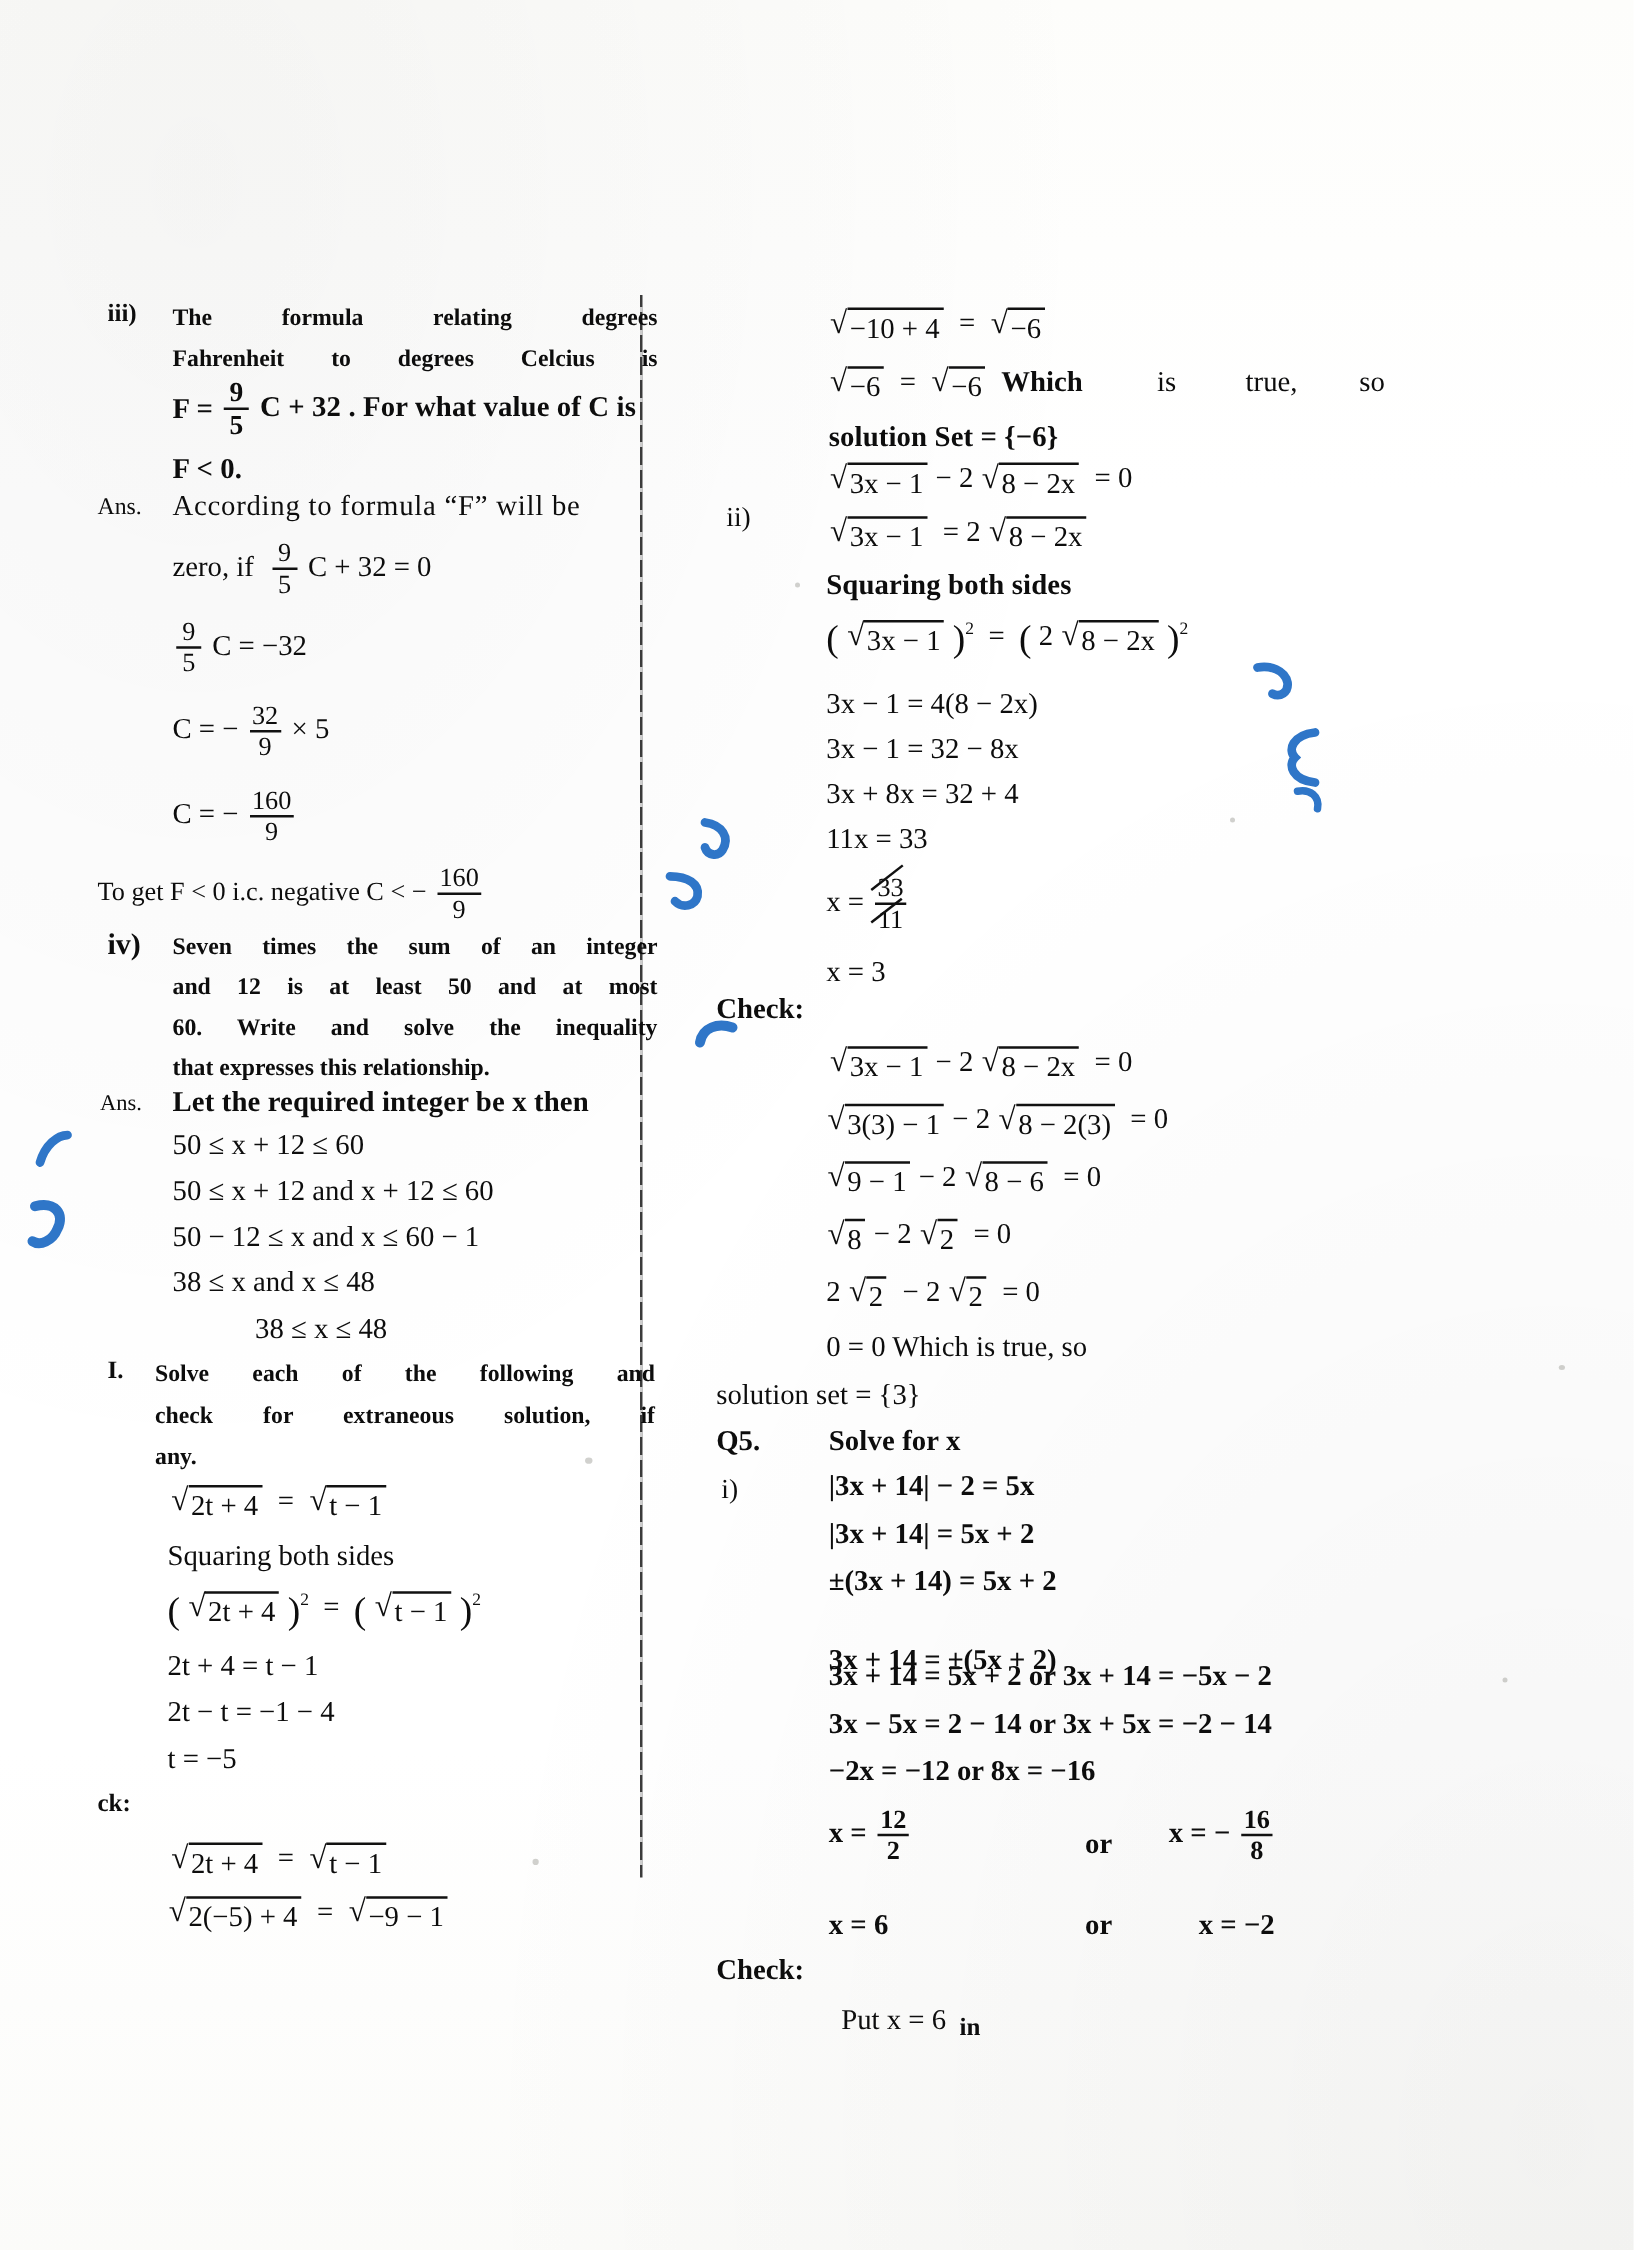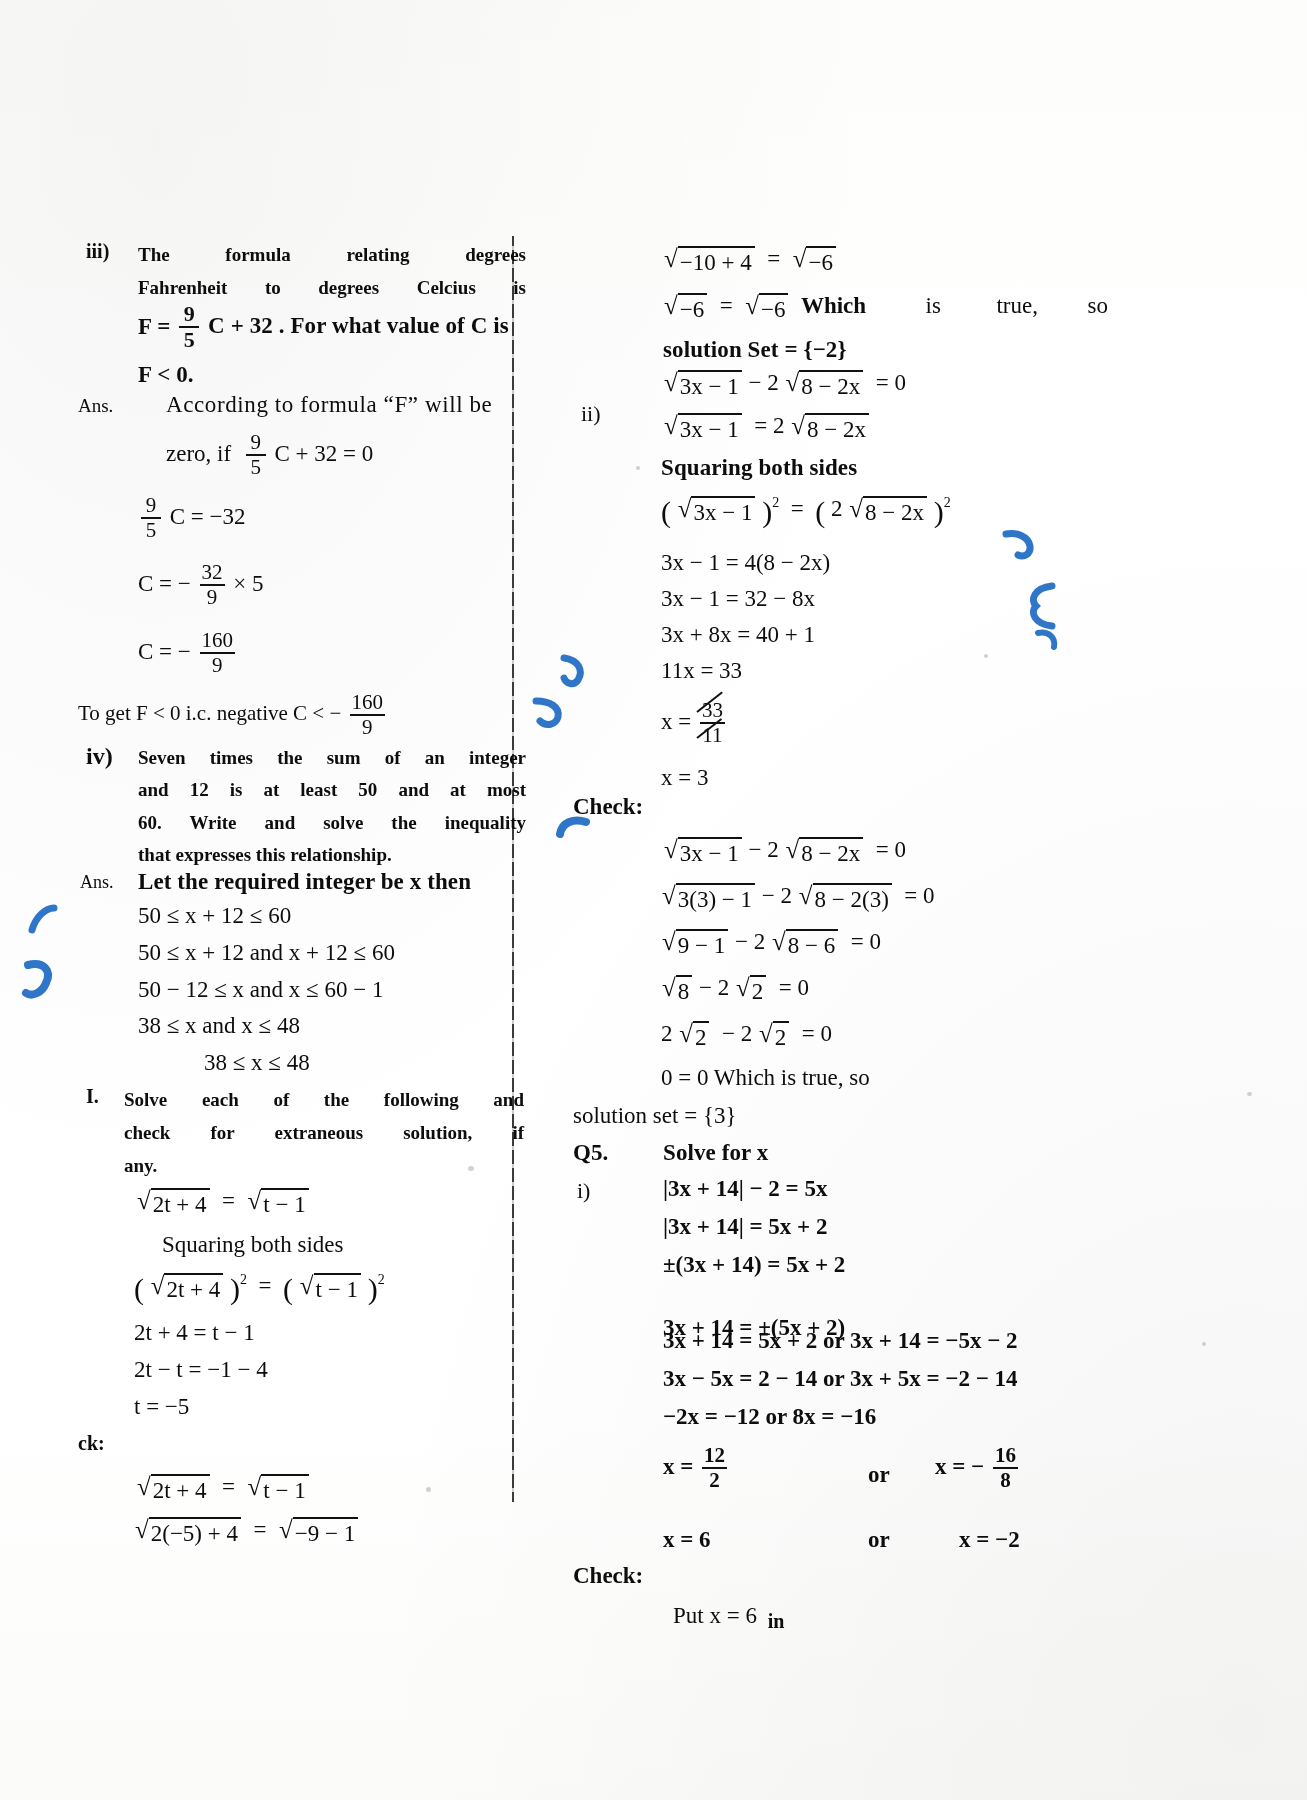--- a/index.html
+++ b/index.html
@@ -38,21 +38,21 @@
   }
 
   
   .ln{position:absolute;white-space:nowrap;}
   .b{font-weight:bold;}
   .lbl{position:absolute;font-weight:bold;font-size:19px;}
   .lbl.thin{font-weight:normal;}
 
   
   .t-q{font-size:23px;font-weight:bold;letter-spacing:.1px;}
-  .t-a{font-size:23px;margin-left:28px;}
+  .t-a{font-size:23px;}
   .t-m{font-size:23px;}
   .t-s{font-size:21px;}
 
   
   .qblock{position:absolute;text-align:justify;text-align-last:justify;font-weight:bold;font-size:19px;line-height:33px;}
 
   
   .mrow{display:inline-flex;align-items:center;vertical-align:middle;}
   .frac{display:inline-flex;flex-direction:column;align-items:center;vertical-align:middle;
         margin:0 3px;position:relative;line-height:1.02;}
@@ -265,21 +265,21 @@
       </span>
       <span class="b">&nbsp;<span>Which</span></span>
       <span style="display:inline-block;width:48px;"></span>
       <span>is</span>
       <span style="display:inline-block;width:44px;"></span>
       <span>true,</span>
       <span style="display:inline-block;width:38px;"></span>
       <span>so</span>
     </div>
 
-    <div class="ln t-q" style="left:100px;top:337px;">solution Set = {−2}</div>
+    <div class="ln t-q" style="left:100px;top:337px;">solution Set = {−6}</div>
 
     <div class="lbl" style="left:18px;top:372px;font-weight:normal;font-size:22px;margin-top:29px;">ii)</div>
 
     <div class="ln t-m" style="left:100px;top:369px;">
       <span class="rad">
         <span class="sign">√</span>
           <span class="body">3x − 1</span>
       </span>
       <span>− 2</span>
       <span class="rad">
@@ -315,21 +315,21 @@
       <span>2</span>
       <span class="rad">
         <span class="sign">√</span>
           <span class="body">8 − 2x</span>
       </span>
       <span class="paren">)</span><span class="sup">2</span>
     </div>
 
     <div class="ln t-m" style="left:98px;top:550px;">3x − 1 = 4(8 − 2x)</div>
     <div class="ln t-m" style="left:98px;top:586px;">3x − 1 = 32 − 8x</div>
-    <div class="ln t-m" style="left:98px;top:622px;">3x + 8x = 40 + 1</div>
+    <div class="ln t-m" style="left:98px;top:622px;">3x + 8x = 32 + 4</div>
     <div class="ln t-m" style="left:98px;top:658px;">11x = 33</div>
 
     <div class="ln t-m" style="left:98px;top:700px;">
       <span>x =</span>
       <span class="frac">
         <span class="num cancel">33</span>
         <span class="bar"></span>
         <span class="den cancel">11</span>
       </span>
     </div>

